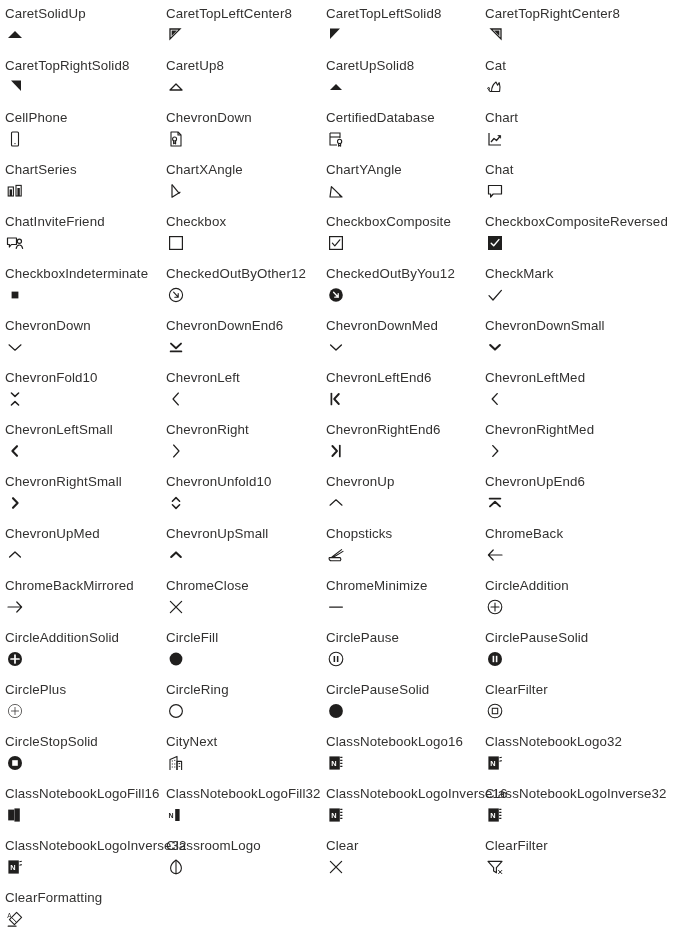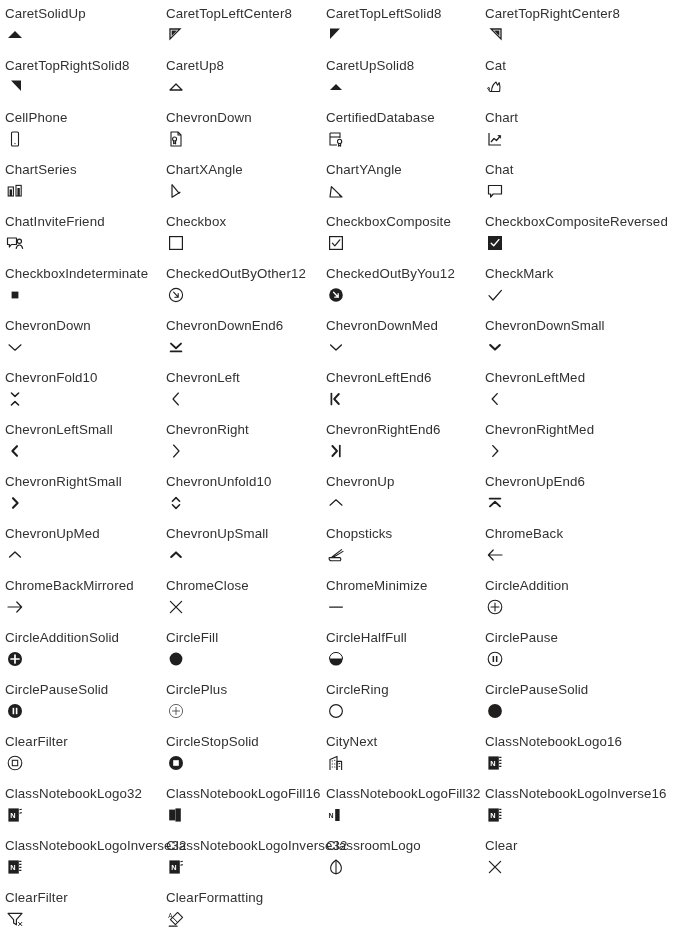--- a/index.html
+++ b/index.html
@@ -481,29 +481,20 @@
     </div>
     <div class="icon-cell">
       <span class="icon-name">CircleFill</span>
       <span class="icon-glyph">
         <svg width="20" height="20" viewBox="0 0 20 20" fill="none" xmlns="http://www.w3.org/2000/svg">
           <circle cx="10" cy="10" r="6.4" fill="currentColor"></circle>
         </svg>
       </span>
     </div>
     <div class="icon-cell">
-      <span class="icon-name">CircleHalfFull</span>
-      <span class="icon-glyph">
-        <svg width="20" height="20" viewBox="0 0 20 20" fill="none" xmlns="http://www.w3.org/2000/svg">
-          <circle cx="10" cy="10" r="6.6" fill="currentColor"></circle>
-          <path d="M3.4 10 A6.6 6.6 0 0 1 16.6 10 Z" fill="#ffffff" stroke="currentColor" stroke-width="1"></path>
-        </svg>
-      </span>
-    </div>
-    <div class="icon-cell">
       <span class="icon-name">CirclePause</span>
       <span class="icon-glyph">
         <svg width="20" height="20" viewBox="0 0 20 20" fill="none" xmlns="http://www.w3.org/2000/svg">
           <circle cx="10" cy="10" r="6.8" fill="none" stroke="currentColor" stroke-width="1.1"></circle>
           <rect x="7.6" y="7" width="1.5" height="6" fill="currentColor"></rect>
           <rect x="10.9" y="7" width="1.5" height="6" fill="currentColor"></rect>
         </svg>
       </span>
     </div>
     <div class="icon-cell">

